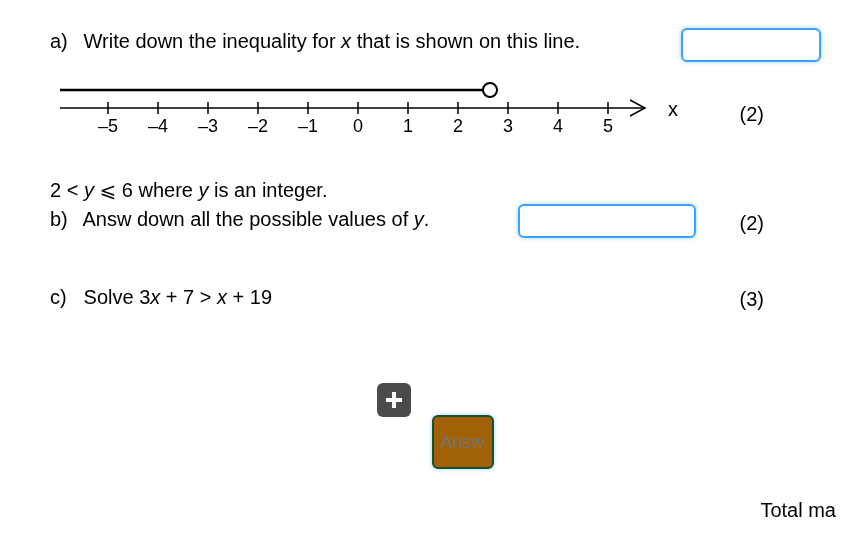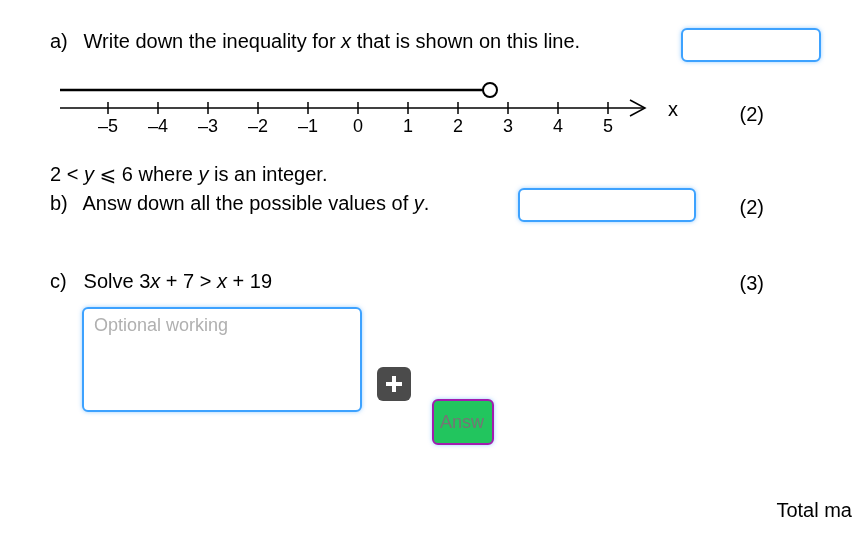--- a/index.html
+++ b/index.html
@@ -67,21 +67,21 @@
       font-family: Arial;
       font-size: 20px;
     }
     .axis-label {
       font-family: Arial;
       font-size: 18px;
     }
     
     .row-b {
       position: relative;
-      margin-top: 14px;
+      margin-top: 30px;
     }
     .constraint {
       margin-bottom: 6px;
     }
     .input-b {
       position: absolute;
       left: 468px;
       top: 26px;
       width: 178px;
       height: 34px;
@@ -136,32 +136,32 @@
       align-items: center;
       justify-content: center;
       cursor: pointer;
     }
     .plus-badge svg { display: block; }
     .input-c {
       position: absolute;
       left: 350px;
       top: 92px;
       width: 62px;
-      height: 46px;
-      border: 2px solid #a21caf;
-      border-radius: 6px;
-      background: #22c55e;
+      height: 54px;
+      border: 2px solid #14532d;
+      border-radius: 6px;
+      background: #a16207;
       padding: 4px 6px;
       font-size: 18px;
       box-shadow: 0 0 4px rgba(61,162,255,0.5);
     }
     .total {
       position: absolute;
       bottom: 14px;
-      right: 0;
+      right: 16px;
     }
   </style>
 </head>
 <body>
 
 <div class="content">
 
   <div class="row-a">
     <div class="q-line">
       <span class="q-label">a)</span>
@@ -229,21 +229,20 @@
 
   <div class="row-c">
     <div class="q-line">
       <span class="q-label">c)</span>
       <span class="q-text">
         <span>Solve  3</span><span class="italic">x</span><span> + 7 &gt; </span><span class="italic">x</span><span> + 19</span>
       </span>
     </div>
     <span class="marks-c">(3)</span>
     <div class="working-wrap">
-      <textarea class="working" placeholder="Optional working" style=""></textarea>
       <div class="plus-badge">
         <svg width="20" height="20" viewBox="0 0 20 20">
           <rect x="8" y="2" width="4" height="16" fill="#fff"></rect>
           <rect x="2" y="8" width="16" height="4" fill="#fff"></rect>
         </svg>
       </div>
       <input class="input-c" type="text" placeholder="Answ" style="">
     </div>
   </div>
 

